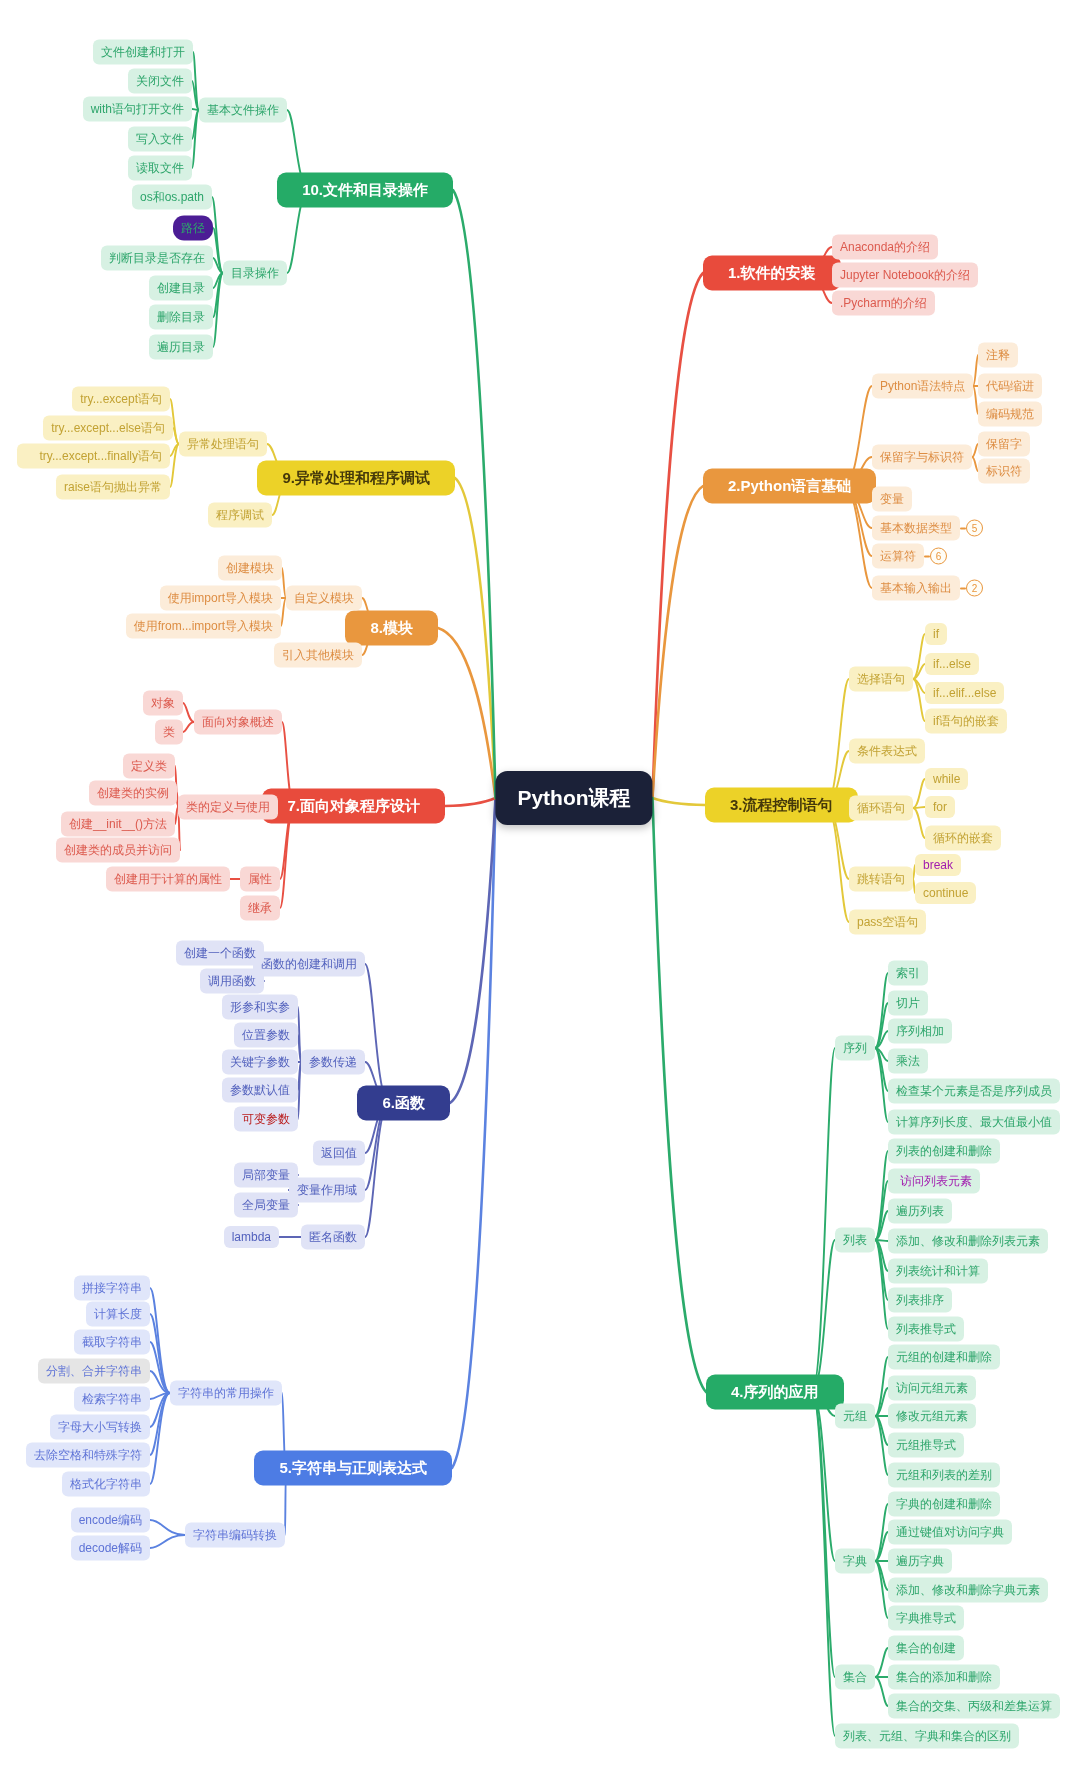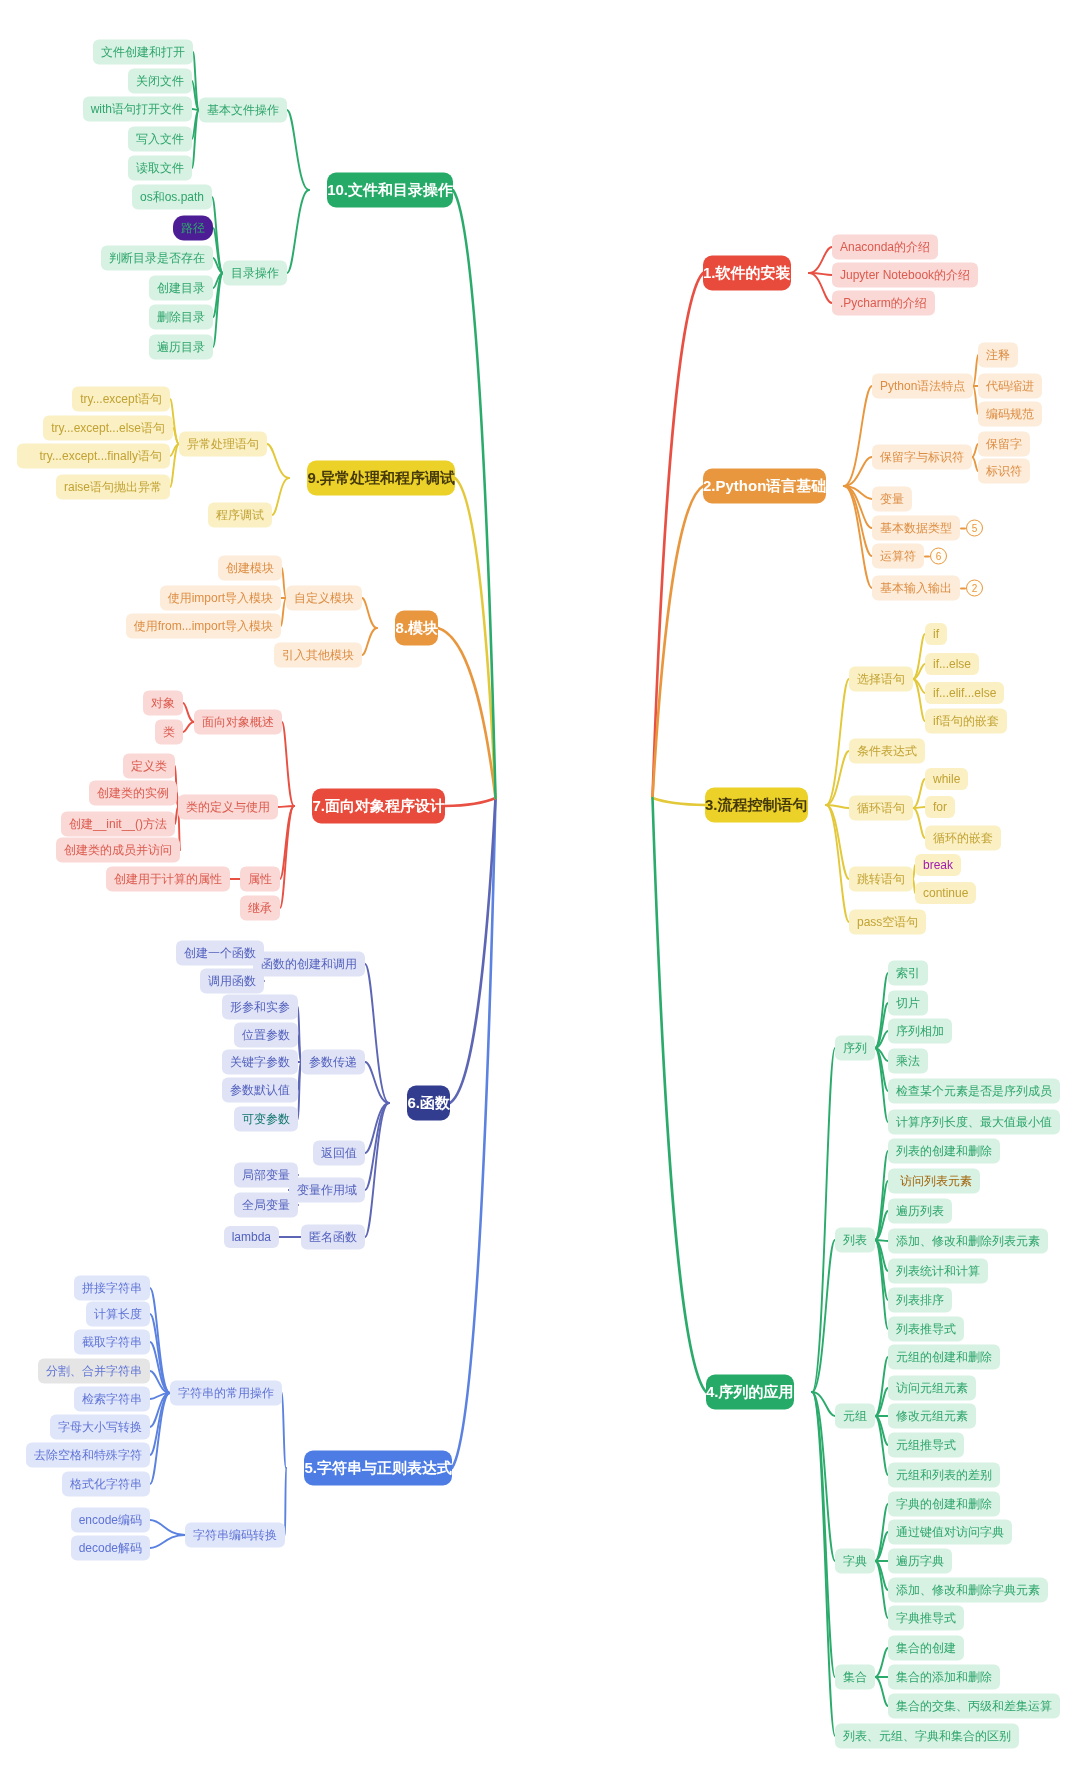--- a/index.html
+++ b/index.html
@@ -6,21 +6,21 @@
   body{font-family:"Liberation Sans","DejaVu Sans",sans-serif;}
   .canvas{position:relative;width:1080px;height:1789px;background:#ffffff;overflow:hidden;}
   #edges{position:absolute;left:0;top:0;width:1080px;height:1789px;}
   .node{position:absolute;white-space:nowrap;box-sizing:border-box;}
   .node.center{
     font-size:21px;font-weight:bold;color:#ffffff;background:#1b2138;
     padding:13px 22px;border-radius:12px;transform:translate(-50%,-50%);
     box-shadow:0 3px 8px rgba(0,0,0,0.25);z-index:3;
   }
   .node.main{
-    font-size:15px;font-weight:bold;padding:8px 0;border-radius:9px;
+    font-size:15px;font-weight:bold;padding:8px 25px;border-radius:9px;
     transform:translateY(-50%);z-index:2;
   }
   .node.leaf{
     font-size:12px;padding:4px 8px;border-radius:6px;
     transform:translateY(-50%);z-index:2;
   }
   .badge-wrap{position:absolute;display:flex;align-items:center;transform:translateY(-50%);z-index:2;}
   .badge-wrap .node{position:static;transform:none;}
   .badge-line{width:6px;height:2px;border-radius:1px;}
   .badge{width:17px;height:17px;border-radius:50%;font-size:10px;line-height:15px;
@@ -157,20 +157,21 @@
       <path d="M 199 110 C 195.15 110, 194.45 139, 192 139" fill="none" stroke="#2bab6b" stroke-width="1.9" stroke-linecap="round"></path>
       <path d="M 199 110 C 195.15 110, 194.45 168, 192 168" fill="none" stroke="#2bab6b" stroke-width="1.9" stroke-linecap="round"></path>
       <path d="M 309 190 C 296.9 190, 294.7 273, 287 273" fill="none" stroke="#2bab6b" stroke-width="1.9" stroke-linecap="round"></path>
       <path d="M 223 273 C 216.95 273, 215.85 197, 212 197" fill="none" stroke="#2bab6b" stroke-width="1.9" stroke-linecap="round"></path>
       <path d="M 223 273 C 217.5 273, 216.5 228, 213 228" fill="none" stroke="#2bab6b" stroke-width="1.9" stroke-linecap="round"></path>
       <path d="M 223 273 C 217.5 273, 216.5 258, 213 258" fill="none" stroke="#2bab6b" stroke-width="1.9" stroke-linecap="round"></path>
       <path d="M 223 273 C 217.5 273, 216.5 288, 213 288" fill="none" stroke="#2bab6b" stroke-width="1.9" stroke-linecap="round"></path>
       <path d="M 223 273 C 217.5 273, 216.5 317, 213 317" fill="none" stroke="#2bab6b" stroke-width="1.9" stroke-linecap="round"></path>
       <path d="M 223 273 C 217.5 273, 216.5 347, 213 347" fill="none" stroke="#2bab6b" stroke-width="1.9" stroke-linecap="round"></path>
     </svg>
+  <div class="node center" id="center-node" style="left: 574px; top: 798px;">Python课程</div>
 <div class="node main" style="background: rgb(232, 75, 60); color: rgb(255, 255, 255); left: 703px; top: 273px;">1.软件的安装</div>
     <div class="node leaf" style="background: rgb(249, 216, 213); color: rgb(220, 90, 78); left: 832px; top: 247px;">Anaconda的介绍</div>
     <div class="node leaf" style="background: rgb(249, 216, 213); color: rgb(220, 90, 78); left: 832px; top: 275px;">Jupyter Notebook的介绍</div>
     <div class="node leaf" style="background: rgb(249, 216, 213); color: rgb(220, 90, 78); left: 832px; top: 303px;">.Pycharm的介绍</div>
     <div class="node main" style="background: rgb(233, 151, 62); color: rgb(255, 255, 255); left: 703px; top: 486px;">2.Python语言基础</div>
     <div class="node leaf" style="background: rgb(252, 236, 217); color: rgb(221, 141, 67); left: 872px; top: 386px;">Python语法特点</div>
     <div class="node leaf" style="background: rgb(252, 236, 217); color: rgb(221, 141, 67); left: 978px; top: 355px;">注释</div>
     <div class="node leaf" style="background: rgb(252, 236, 217); color: rgb(221, 141, 67); left: 978px; top: 386px;">代码缩进</div>
     <div class="node leaf" style="background: rgb(252, 236, 217); color: rgb(221, 141, 67); left: 978px; top: 414px;">编码规范</div>
     <div class="node leaf" style="background: rgb(252, 236, 217); color: rgb(221, 141, 67); left: 872px; top: 457px;">保留字与标识符</div>
@@ -210,21 +211,21 @@
     <div class="node main" style="background: rgb(37, 171, 103); color: rgb(255, 255, 255); left: 706px; top: 1392px;">4.序列的应用</div>
     <div class="node leaf" style="background: rgb(215, 241, 227); color: rgb(45, 165, 107); left: 835px; top: 1048px;">序列</div>
     <div class="node leaf" style="background: rgb(215, 241, 227); color: rgb(45, 165, 107); left: 888px; top: 973px;">索引</div>
     <div class="node leaf" style="background: rgb(215, 241, 227); color: rgb(45, 165, 107); left: 888px; top: 1003px;">切片</div>
     <div class="node leaf" style="background: rgb(215, 241, 227); color: rgb(45, 165, 107); left: 888px; top: 1031px;">序列相加</div>
     <div class="node leaf" style="background: rgb(215, 241, 227); color: rgb(45, 165, 107); left: 888px; top: 1061px;">乘法</div>
     <div class="node leaf" style="background: rgb(215, 241, 227); color: rgb(45, 165, 107); left: 888px; top: 1091px;">检查某个元素是否是序列成员</div>
     <div class="node leaf" style="background: rgb(215, 241, 227); color: rgb(45, 165, 107); left: 888px; top: 1122px;">计算序列长度、最大值最小值</div>
     <div class="node leaf" style="background: rgb(215, 241, 227); color: rgb(45, 165, 107); left: 835px; top: 1240px;">列表</div>
     <div class="node leaf" style="background: rgb(215, 241, 227); color: rgb(45, 165, 107); left: 888px; top: 1151px;">列表的创建和删除</div>
-    <div class="node leaf" style="background: rgb(215, 241, 227); color: #a16207; left: 888px; top: 1181px; padding-left: 12px;">访问列表元素</div>
+    <div class="node leaf" style="background: rgb(215, 241, 227); color: #a21caf; left: 888px; top: 1181px; padding-left: 12px;">访问列表元素</div>
     <div class="node leaf" style="background: rgb(215, 241, 227); color: rgb(45, 165, 107); left: 888px; top: 1211px;">遍历列表</div>
     <div class="node leaf" style="background: rgb(215, 241, 227); color: rgb(45, 165, 107); left: 888px; top: 1241px;">添加、修改和删除列表元素</div>
     <div class="node leaf" style="background: rgb(215, 241, 227); color: rgb(45, 165, 107); left: 888px; top: 1271px;">列表统计和计算</div>
     <div class="node leaf" style="background: rgb(215, 241, 227); color: rgb(45, 165, 107); left: 888px; top: 1300px;">列表排序</div>
     <div class="node leaf" style="background: rgb(215, 241, 227); color: rgb(45, 165, 107); left: 888px; top: 1329px;">列表推导式</div>
     <div class="node leaf" style="background: rgb(215, 241, 227); color: rgb(45, 165, 107); left: 835px; top: 1416px;">元组</div>
     <div class="node leaf" style="background: rgb(215, 241, 227); color: rgb(45, 165, 107); left: 888px; top: 1357px;">元组的创建和删除</div>
     <div class="node leaf" style="background: rgb(215, 241, 227); color: rgb(45, 165, 107); left: 888px; top: 1388px;">访问元组元素</div>
     <div class="node leaf" style="background: rgb(215, 241, 227); color: rgb(45, 165, 107); left: 888px; top: 1416px;">修改元组元素</div>
     <div class="node leaf" style="background: rgb(215, 241, 227); color: rgb(45, 165, 107); left: 888px; top: 1445px;">元组推导式</div>
@@ -255,21 +256,21 @@
     <div class="node leaf" style="background: rgb(224, 230, 250); color: rgb(94, 115, 214); right: 930px; top: 1548px;">decode解码</div>
     <div class="node main" style="background: rgb(51, 61, 143); color: rgb(255, 255, 255); right: 630px; top: 1103px;">6.函数</div>
     <div class="node leaf" style="background: rgb(224, 227, 246); color: rgb(82, 97, 189); right: 715px; top: 964px;">函数的创建和调用</div>
     <div class="node leaf" style="background: rgb(224, 227, 246); color: rgb(82, 97, 189); right: 816px; top: 953px;">创建一个函数</div>
     <div class="node leaf" style="background: rgb(224, 227, 246); color: rgb(82, 97, 189); right: 816px; top: 981px;">调用函数</div>
     <div class="node leaf" style="background: rgb(224, 227, 246); color: rgb(82, 97, 189); right: 715px; top: 1062px;">参数传递</div>
     <div class="node leaf" style="background: rgb(224, 227, 246); color: rgb(82, 97, 189); right: 782px; top: 1007px;">形参和实参</div>
     <div class="node leaf" style="background: rgb(224, 227, 246); color: rgb(82, 97, 189); right: 782px; top: 1035px;">位置参数</div>
     <div class="node leaf" style="background: rgb(224, 227, 246); color: rgb(82, 97, 189); right: 782px; top: 1062px;">关键字参数</div>
     <div class="node leaf" style="background: rgb(224, 227, 246); color: rgb(82, 97, 189); right: 782px; top: 1090px;">参数默认值</div>
-    <div class="node leaf" style="background: rgb(224, 227, 246); color: #0f766e; right: 782px; top: 1119px;">可变参数</div>
+    <div class="node leaf" style="background: rgb(224, 227, 246); color: #b91c1c; right: 782px; top: 1119px;">可变参数</div>
     <div class="node leaf" style="background: rgb(224, 227, 246); color: rgb(82, 97, 189); right: 715px; top: 1153px;">返回值</div>
     <div class="node leaf" style="background: rgb(224, 227, 246); color: rgb(82, 97, 189); right: 715px; top: 1190px;">变量作用域</div>
     <div class="node leaf" style="background: rgb(224, 227, 246); color: rgb(82, 97, 189); right: 782px; top: 1175px;">局部变量</div>
     <div class="node leaf" style="background: rgb(224, 227, 246); color: rgb(82, 97, 189); right: 782px; top: 1205px;">全局变量</div>
     <div class="node leaf" style="background: rgb(224, 227, 246); color: rgb(82, 97, 189); right: 715px; top: 1237px;">匿名函数</div>
     <div class="node leaf" style="background: rgb(224, 227, 246); color: rgb(82, 97, 189); right: 801px; top: 1237px;">lambda</div>
     <div class="node main" style="background: rgb(232, 75, 60); color: rgb(255, 255, 255); right: 635px; top: 806px;">7.面向对象程序设计</div>
     <div class="node leaf" style="background: rgb(249, 216, 213); color: rgb(220, 90, 78); right: 798px; top: 722px;">面向对象概述</div>
     <div class="node leaf" style="background: rgb(249, 216, 213); color: rgb(220, 90, 78); right: 897px; top: 703px;">对象</div>
     <div class="node leaf" style="background: rgb(249, 216, 213); color: rgb(220, 90, 78); right: 897px; top: 732px;">类</div>

